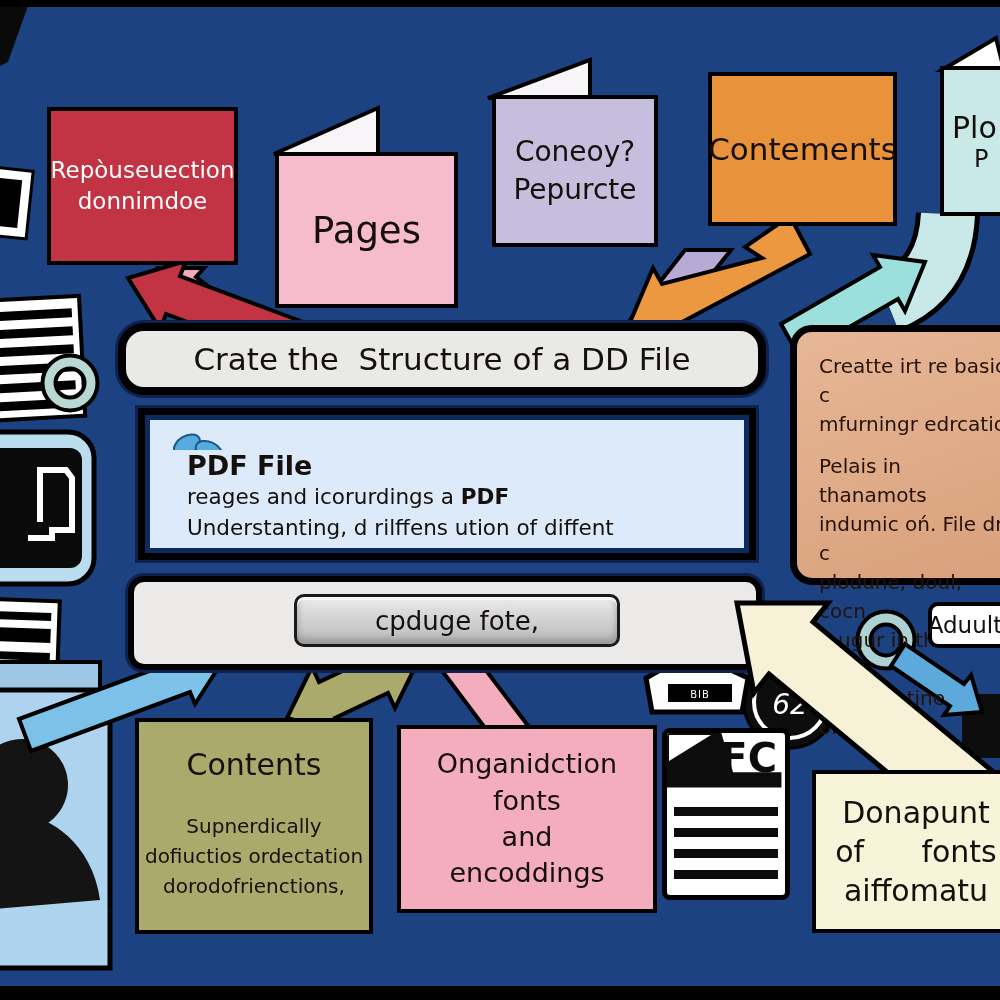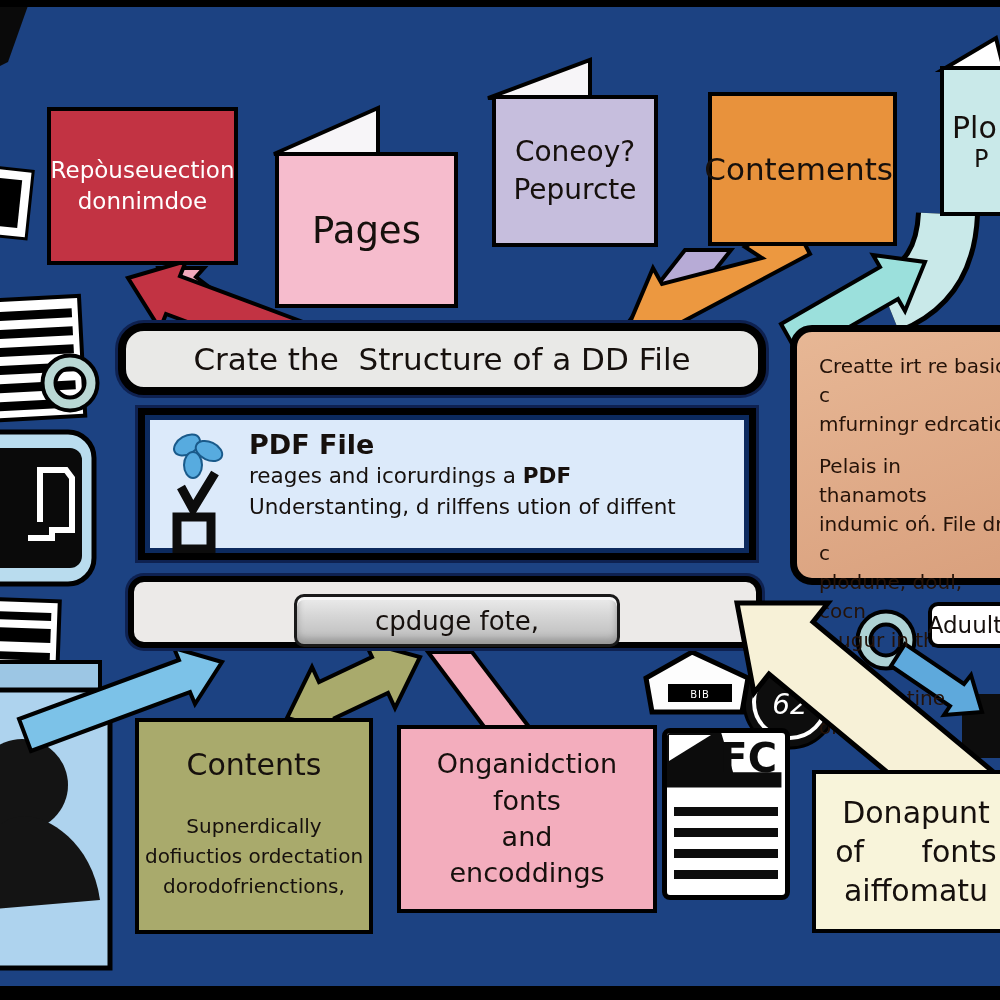--- a/index.html
+++ b/index.html
@@ -7,34 +7,34 @@
        background:#1c4282;font-family:"DejaVu Sans",sans-serif;}
   .layer{position:absolute;left:0;top:0;width:1000px;height:1000px;}
   .box{position:absolute;box-sizing:border-box;border:4px solid #000;
        display:flex;flex-direction:column;align-items:center;justify-content:center;
        text-align:center;color:#16100d;}
   .pre{white-space:pre;}
   
   #red-note{left:47px;top:107px;width:191px;height:158px;background:#c23343;font-size:23px;line-height:1.35;z-index:4;color:#ffffff;}
   #pages-card{left:275px;top:152px;width:183px;height:156px;background:#f6bccd;font-size:37px;z-index:4;text-align:right;}
   #purple-card{left:492px;top:95px;width:166px;height:152px;background:#c6bedd;font-size:28px;line-height:1.35;z-index:4;}
-  #orange-card{left:708px;top:92px;width:189px;height:154px;background:#e8923c;font-size:31px;z-index:4;align-items:flex-end;}
+  #orange-card{left:708px;top:72px;width:189px;height:154px;background:#e8923c;font-size:31px;z-index:4;}
   #plo-card{left:940px;top:66px;width:64px;height:150px;background:#c9e9e9;font-size:30px;z-index:4;align-items:flex-start;padding-left:8px;}
   #plo-card .l2{font-size:24px;margin-left:22px;}
   .fold{position:absolute;z-index:4;}
   
   #banner{left:118px;top:323px;width:648px;height:72px;background:#e9e9e7;border:8px solid #000;
           border-radius:26px;box-shadow:0 0 0 3px #0e2150;font-size:31px;z-index:4;}
   #pdf-panel{left:138px;top:408px;width:618px;height:152px;background:#dceafa;border:7px solid #000;
-          box-shadow:0 0 0 3px #0e2150, inset 0 0 0 5px #0c2a5e;z-index:4;flex-direction:row;
+          box-shadow:0 0 0 3px #0e2150, inset 0 0 0 5px #0c2a5e;z-index:4;flex-direction:column;
           justify-content:flex-start;align-items:flex-start;padding:14px 10px 10px 20px;text-align:left;}
   #pdf-text{margin-left:22px;}
   #pdf-title{font-size:27px;font-weight:bold;}
   #pdf-l1,#pdf-l2{font-size:21.5px;line-height:1.45;}
-  #button-bar{left:128px;top:576px;width:634px;height:72px;background:#eceae8;border:6px solid #000;
+  #button-bar{left:128px;top:576px;width:634px;height:94px;background:#eceae8;border:6px solid #000;
           border-radius:16px;box-shadow:0 0 0 3px #0e2150;z-index:4;}
   #cpduge-button{position:absolute;left:160px;top:12px;width:320px;height:47px;border:3px solid #1a1a1a;
           border-radius:10px;background:linear-gradient(180deg,#ececec 0%,#d6d6d6 40%,#b9b9b9 100%);
           box-shadow:inset 0 3px 0 #f7f7f7, inset 0 -5px 7px #979797;
           display:flex;align-items:center;justify-content:center;font-size:26px;}
   #side-note{left:790px;top:325px;width:230px;height:260px;border:7px solid #000;border-radius:22px 0 0 22px;
           background:linear-gradient(160deg,#e7b795,#d9a07d);z-index:4;align-items:flex-start;text-align:left;
           padding:20px 4px 8px 22px;font-size:20px;line-height:1.45;color:#241208;justify-content:flex-start;}
   #side-note .para{margin-bottom:13px;}
   

